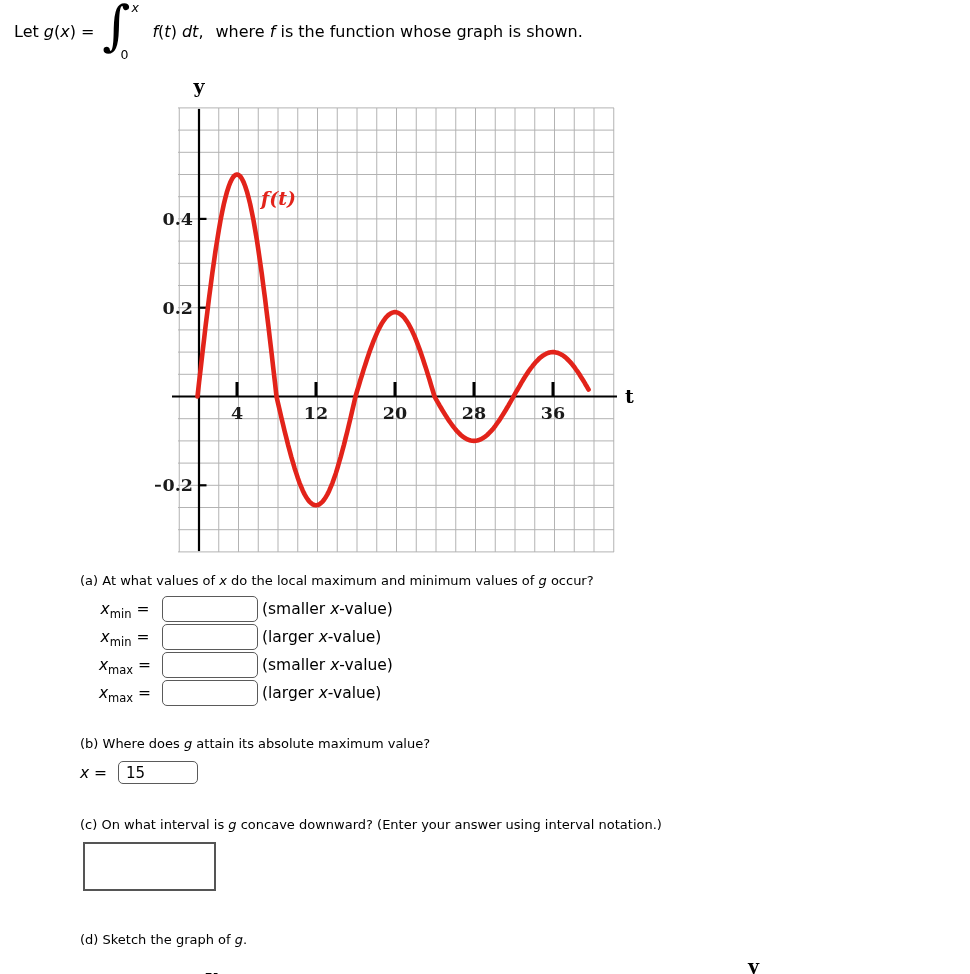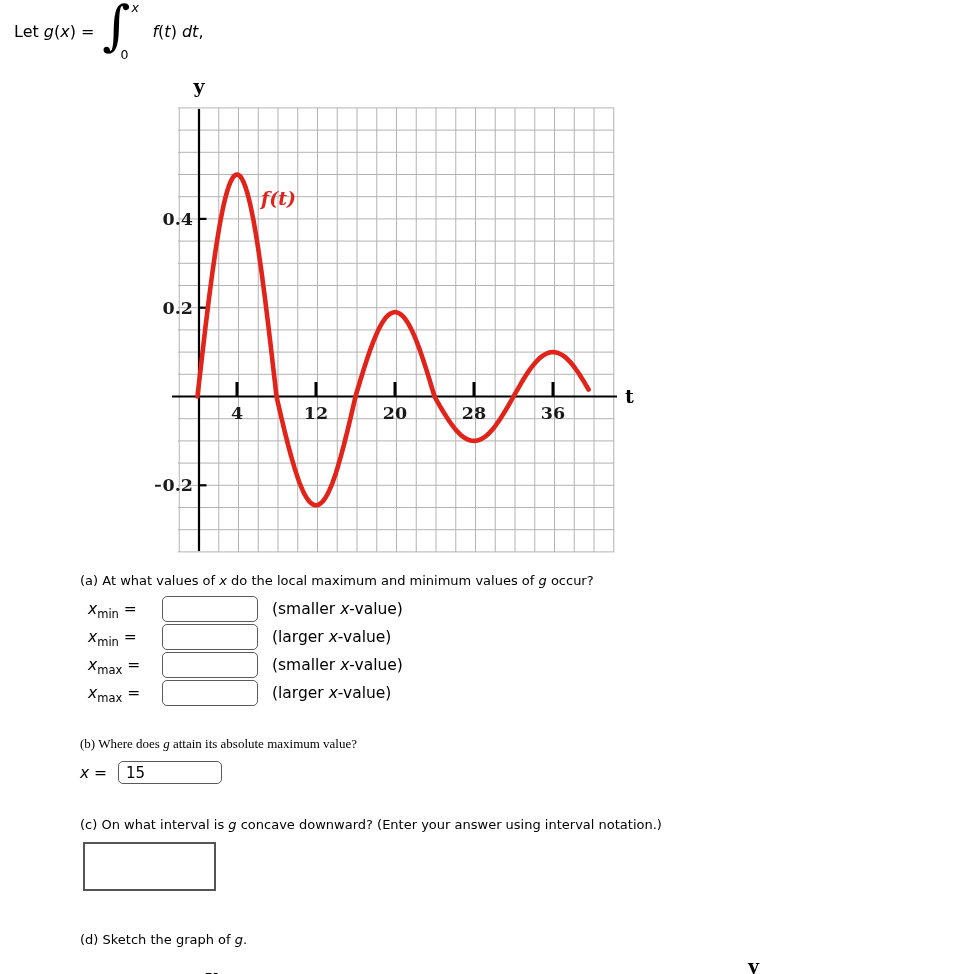--- a/index.html
+++ b/index.html
@@ -15,29 +15,29 @@
   .rt-sub{font-style:normal;font-size:11.5px;position:relative;top:4px;}
   
   .header{position:absolute;left:14px;top:0;height:62px;display:flex;align-items:center;font-size:16px;}
   .int-wrap{position:relative;width:46px;height:60px;margin:0 6px 0 6px;flex:0 0 auto;}
   .int-symbol{position:absolute;left:2px;top:-5px;font-family:"DejaVu Serif","Liberation Serif",serif;font-size:54px;line-height:60px;}
   .int-upper{position:absolute;left:31px;top:-1px;font-size:12.5px;font-style:italic;}
   .int-lower{position:absolute;left:20px;bottom:-1px;font-size:12.5px;}
   
   .q{position:absolute;font-size:13px;white-space:nowrap;}
   .arow{position:absolute;display:flex;align-items:center;height:27px;font-size:15.5px;white-space:nowrap;}
-  .rl{display:inline-block;width:74px;}
+  .rl{display:inline-block;width:74px;text-align:center;}
   .rl-b{display:inline-block;width:38px;}
-  .note{margin-left:14px;}
+  .note{margin-left:4px;}
   input.ans{
     border:1.6px solid #5a5a5a;border-radius:5px;background:#fff;
     width:96px;height:26px;box-sizing:border-box;padding:2px 7px;
     font-family:"DejaVu Sans","Liberation Sans",sans-serif;font-size:15px;color:#000;
   }
-  input.ans-b{width:104px;height:23px;}
+  input.ans-b{width:80px;height:23px;}
   textarea.big{
     position:absolute;left:83px;top:842px;width:133px;height:49px;
     border:2px solid #555;border-radius:0;background:#fff;resize:none;box-sizing:border-box;
     font-family:"DejaVu Sans","Liberation Sans",sans-serif;font-size:15px;padding:4px;
   }
   
   #fgraph text{font-family:"DejaVu Serif","Liberation Serif",serif;}
   .gtick{font-size:17.5px;font-weight:bold;fill:#1a1a1a;}
   .gaxis{font-size:19px;font-weight:bold;fill:#000;}
   .gflabel{font-size:19px;font-weight:bold;font-style:italic;}
@@ -48,20 +48,21 @@
 
 <div class="header">
   <span><span class="rt-n">Let </span><span class="rt-i">g</span><span class="rt-n">(</span><span class="rt-i">x</span><span class="rt-n">) = </span></span>
   <span class="int-wrap">
     <span class="int-symbol">∫</span>
     <span class="int-upper">x</span>
     <span class="int-lower">0</span>
   </span>
   <span><span class="rt-i">f</span><span class="rt-n">(</span><span class="rt-i">t</span><span class="rt-n">) </span><span class="rt-i">dt</span><span class="rt-n">,</span></span>
   <span style="width:12px"></span>
+  <span><span class="rt-n">where </span><span class="rt-i">f</span><span class="rt-n"> is the function whose graph is shown.</span></span>
 </div>
 
 <svg id="fgraph" class="abs" style="left:155px;top:68px;" width="490" height="500" viewBox="0 0 490 500">
     <line x1="24.25" y1="40" x2="24.25" y2="484" stroke="#b3b3b3" stroke-width="1"></line>
     <line x1="44" y1="40" x2="44" y2="484" stroke="#b3b3b3" stroke-width="1"></line>
     <line x1="63.75" y1="40" x2="63.75" y2="484" stroke="#b3b3b3" stroke-width="1"></line>
     <line x1="83.5" y1="40" x2="83.5" y2="484" stroke="#b3b3b3" stroke-width="1"></line>
     <line x1="103.25" y1="40" x2="103.25" y2="484" stroke="#b3b3b3" stroke-width="1"></line>
     <line x1="123" y1="40" x2="123" y2="484" stroke="#b3b3b3" stroke-width="1"></line>
     <line x1="142.75" y1="40" x2="142.75" y2="484" stroke="#b3b3b3" stroke-width="1"></line>
@@ -142,21 +143,21 @@
   <span class="rl"><span class="rt-i">x</span><span class="rt-sub">max</span><span class="rt-n"> = </span></span>
   <input class="ans" type="text" value="" style="">
   <span class="note"><span class="rt-n">(smaller </span><span class="rt-i">x</span><span class="rt-n">-value)</span></span>
 </div>
 <div class="arow" style="left:88px;top:679px;">
   <span class="rl"><span class="rt-i">x</span><span class="rt-sub">max</span><span class="rt-n"> = </span></span>
   <input class="ans" type="text" value="" style="">
   <span class="note"><span class="rt-n">(larger </span><span class="rt-i">x</span><span class="rt-n">-value)</span></span>
 </div>
 
-<div class="q" style="left:80px;top:736px;font-family:Liberation Serif, serif;"><span class="rt-n">(b) Where does </span><span class="rt-i">g</span><span class="rt-n"> attain its absolute maximum value?</span></div>
+<div class="q" style="left:80px;top:736px;"><span class="rt-n">(b) Where does </span><span class="rt-i">g</span><span class="rt-n"> attain its absolute maximum value?</span></div>
 <div class="arow" style="left:80px;top:759px;">
   <span class="rl-b"><span class="rt-i">x</span><span class="rt-n"> = </span></span>
   <input class="ans ans-b" type="text" value="15" style="">
 </div>
 
 <div class="q" style="left:80px;top:817px;text-align:right;"><span class="rt-n">(c) On what interval is </span><span class="rt-i">g</span><span class="rt-n"> concave downward? (Enter your answer using interval notation.)</span></div>
 <textarea class="big" value="" style=""></textarea>
 
 <div class="q" style="left:80px;top:932px;"><span class="rt-n">(d) Sketch the graph of </span><span class="rt-i">g</span><span class="rt-n">.</span></div>
 

